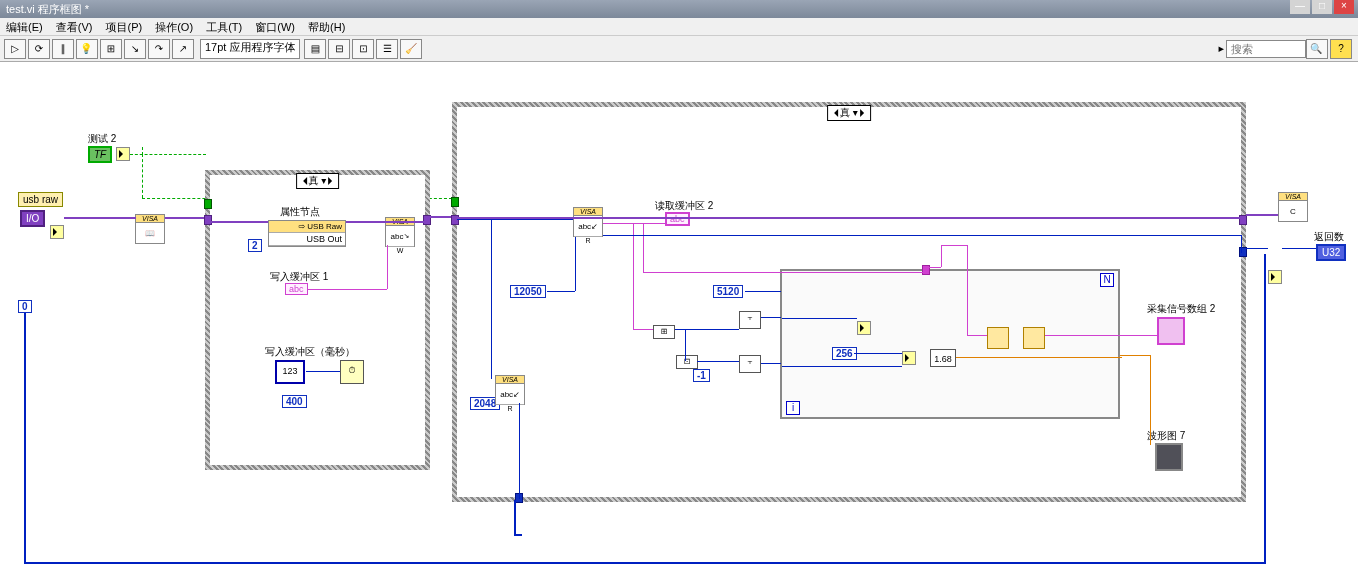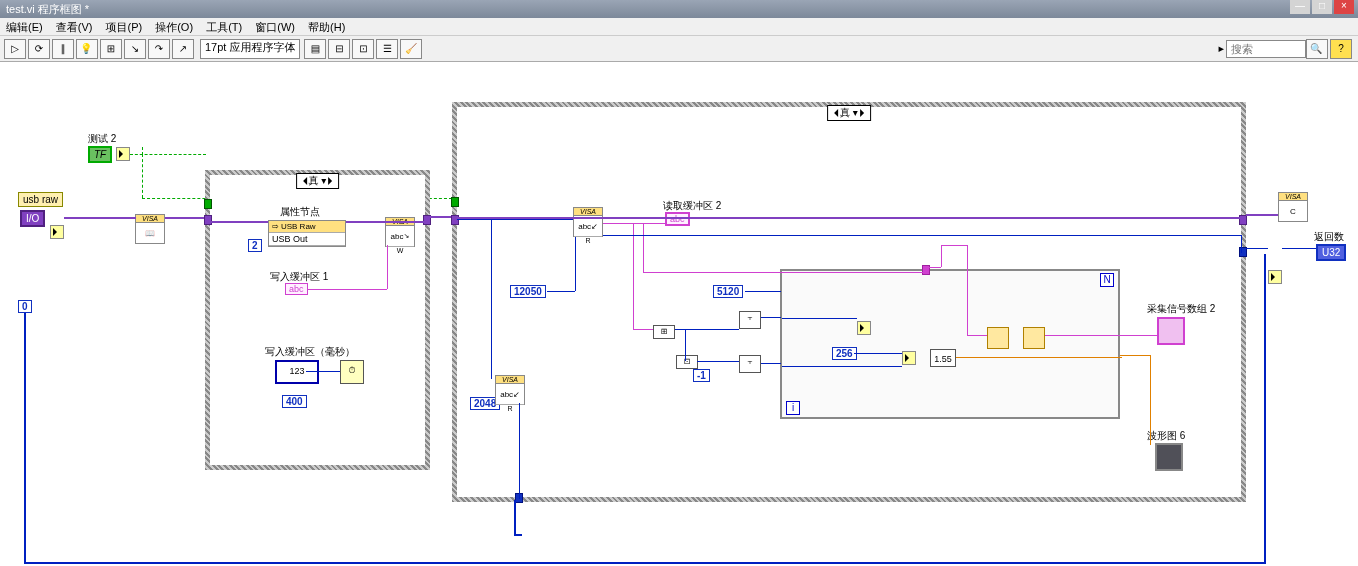--- a/index.html
+++ b/index.html
@@ -25,21 +25,21 @@
 .case-sel::after { right: 2px; border-left-color: #000; }
 
 .control { border: 1px solid #000; background: #d0d0d0; padding: 1px 4px; font-size: 10px; }
 .const-int { border: 1px solid #1030c0; color: #1030c0; background: #fff; padding: 0 3px; font-size: 10px; font-weight: bold; }
 .const-str { border: 1px solid #d040d0; color: #d040d0; background: #fff0ff; padding: 0 3px; font-size: 9px; }
 .lbl { font-size: 10px; color: #000; white-space: nowrap; }
 .node { border: 1px solid #555; background: #ffffc0; width: 24px; height: 20px; font-size: 9px; text-align: center; line-height: 18px; }
 .visa-node { border: 1px solid #888; background: #fff; width: 30px; height: 30px; }
 .visa-node .vh { background: #ffe080; font-size: 7px; border-bottom: 1px solid #888; height: 8px; text-align: center; line-height: 8px; font-style: italic; }
 .visa-node .vb { height: 20px; display: flex; align-items: center; justify-content: center; font-size: 8px; }
-.prop-node { border: 1px solid #888; background: #fff; font-size: 9px; }
+.prop-node { border: 1px solid #888; background: #fff; font-size: 9px; text-align: right; }
 .prop-node div { border-bottom: 1px solid #aaa; padding: 1px 3px; }
 .prop-node .hd { background: #ffe080; font-size: 8px; }
 .tri { width: 14px; height: 14px; border: 1px solid #888; background: #ffffa0; position: relative; }
 .tri::after { content: ''; position: absolute; left: 2px; top: 2px; border: 4px solid transparent; border-left-color: #000; }
 .for-loop { border: 2px solid #888; background: #fafafa; }
 .for-n { position: absolute; top: 2px; right: 4px; width: 14px; height: 14px; border: 1px solid #00c; color: #00c; text-align: center; font-size: 10px; line-height: 12px; background: #fff; }
 .for-i { position: absolute; bottom: 2px; left: 4px; width: 14px; height: 14px; border: 1px solid #00c; color: #00c; text-align: center; font-size: 10px; line-height: 12px; background: #fff; }
 .small-node { width: 22px; height: 14px; border: 1px solid #555; background: #fff; font-size: 8px; text-align: center; line-height: 12px; }
 .bundle { width: 22px; height: 22px; border: 1px solid #b08000; background: #ffe8a0; }
 .ind-box { border: 2px solid #888; background: #e0e0e0; width: 28px; height: 28px; }
@@ -150,21 +150,21 @@
           <span>abc</span>
           <span style="font-size:7px;">↘</span>
         </div>
       <div style="font-size:7px;text-align:center;border-top:1px solid #aaa;">W</div>
     </div>
 
     <div class="lbl" style="position:absolute; left:60px; top:95px;">写入缓冲区 1</div>
     <div class="const-str" style="position:absolute; left:75px; top:108px;">abc</div>
 
     <div class="lbl" style="position:absolute; left:55px; top:170px;">写入缓冲区（毫秒）</div>
-    <div class="node" style="position:absolute; left:65px; top:185px; width:44px; height:24px; background:#fff; border:2px solid #00a;">123</div>
+    <div class="node" style="position:absolute; left:65px; top:185px; width:30px; height:24px; background:#fff; border:2px solid #00a;">123</div>
     <div class="node" style="position:absolute; left:130px; top:185px; width:24px; height:24px;">⏱</div>
     <div class="const-int" style="position:absolute; left:72px; top:220px;">400</div>
 
     <div class="wire w-h" style="position:absolute; background:#8040c0; height:2px; left:0px; top:46px; width:58px;"></div>
     <div class="wire w-h" style="position:absolute; background:#8040c0; height:2px; left:136px; top:46px; width:80px;"></div>
     <div class="wire w-h w-pink" style="position:absolute; left:97px; top:114px; width:80px;"></div>
     <div class="wire w-v w-pink" style="position:absolute; left:177px; top:70px; height:44px;"></div>
     <div class="wire w-h w-blue" style="position:absolute; left:96px; top:196px; width:34px;"></div>
   </div>
 
@@ -187,50 +187,50 @@
       <div class="vh">VISA</div>
       <div class="vb"><span>abc</span>↙</div>
       <div style="font-size:7px;text-align:center;border-top:1px solid #aaa;">R</div>
     </div>
     <div class="visa-node" style="position:absolute; left:38px; top:268px;">
       <div class="vh">VISA</div>
       <div class="vb"><span>abc</span>↙</div>
       <div style="font-size:7px;text-align:center;border-top:1px solid #aaa;">R</div>
     </div>
 
-    <div class="lbl" style="position:absolute; left:206px; top:92px;">读取缓冲区 2</div>
+    <div class="lbl" style="position:absolute; left:198px; top:92px;">读取缓冲区 2</div>
     <div class="const-str" style="position:absolute; left:208px; top:105px; border:2px solid #d040d0;">abc</div>
 
     <div class="small-node" style="position:absolute; left:196px; top:218px;">⊞</div>
     <div class="small-node" style="position:absolute; left:282px; top:204px; height:18px;">⫟</div>
     <div class="small-node" style="position:absolute; left:282px; top:248px; height:18px;">⫟</div>
     <div class="small-node" style="position:absolute; left:219px; top:248px;">⊡</div>
 
     <div class="for-loop" style="position:absolute; left:323px; top:162px; width:340px; height:150px;">
       <div class="for-n">N</div>
       <div class="for-i">i</div>
       <div class="tri" style="position:absolute; left:75px; top:50px;transform:rotate(0deg);"></div>
       <div class="const-int" style="position:absolute; left:50px; top:76px;">256</div>
       <div class="tri" style="position:absolute; left:120px; top:80px;"></div>
-      <div class="node" style="position:absolute; left:148px; top:78px; width:26px; height:18px; background:#fff;">1.55</div>
+      <div class="node" style="position:absolute; left:148px; top:78px; width:26px; height:18px; background:#fff;">1.68</div>
       <div class="tunnel pink" style="position:absolute; left:140px; top:-6px;"></div>
 
       <div class="wire w-h w-blue" style="position:absolute; left:0px; top:47px; width:75px;"></div>
       <div class="wire w-h w-blue" style="position:absolute; left:0px; top:95px; width:120px;"></div>
       <div class="wire w-h w-blue" style="position:absolute; left:72px; top:82px; width:48px;"></div>
       <div class="wire w-h w-orange" style="position:absolute; left:174px; top:86px; width:166px;"></div>
     </div>
 
     <div class="bundle" style="position:absolute; left:530px; top:220px;"></div>
     <div class="bundle" style="position:absolute; left:566px; top:220px;"></div>
 
     <div class="lbl" style="position:absolute; left:690px; top:195px;">采集信号数组 2</div>
     <div class="ind-box" style="position:absolute; left:700px; top:210px; background:#f0c0f0; border:2px solid #d040d0;"></div>
 
-    <div class="lbl" style="position:absolute; left:690px; top:322px;">波形图 6</div>
+    <div class="lbl" style="position:absolute; left:690px; top:322px;">波形图 7</div>
     <div class="ind-box" style="position:absolute; left:698px; top:336px; background:#505058;"></div>
 
     <div class="wire w-h w-purple" style="position:absolute; left:0px; top:110px; width:784px;"></div>
     <div class="wire w-h w-pink" style="position:absolute; left:146px; top:116px; width:62px;"></div>
     <div class="wire w-v w-pink" style="position:absolute; left:176px; top:116px; height:106px;"></div>
     <div class="wire w-h w-pink" style="position:absolute; left:176px; top:222px; width:20px;"></div>
     <div class="wire w-v w-pink" style="position:absolute; left:186px; top:116px; height:50px;"></div>
     <div class="wire w-h w-pink" style="position:absolute; left:186px; top:165px; width:280px;"></div>
     <div class="wire w-v w-pink" style="position:absolute; left:466px; top:160px; height:6px;"></div>
     <div class="wire w-h w-pink" style="position:absolute; left:466px; top:160px; width:18px;"></div>

